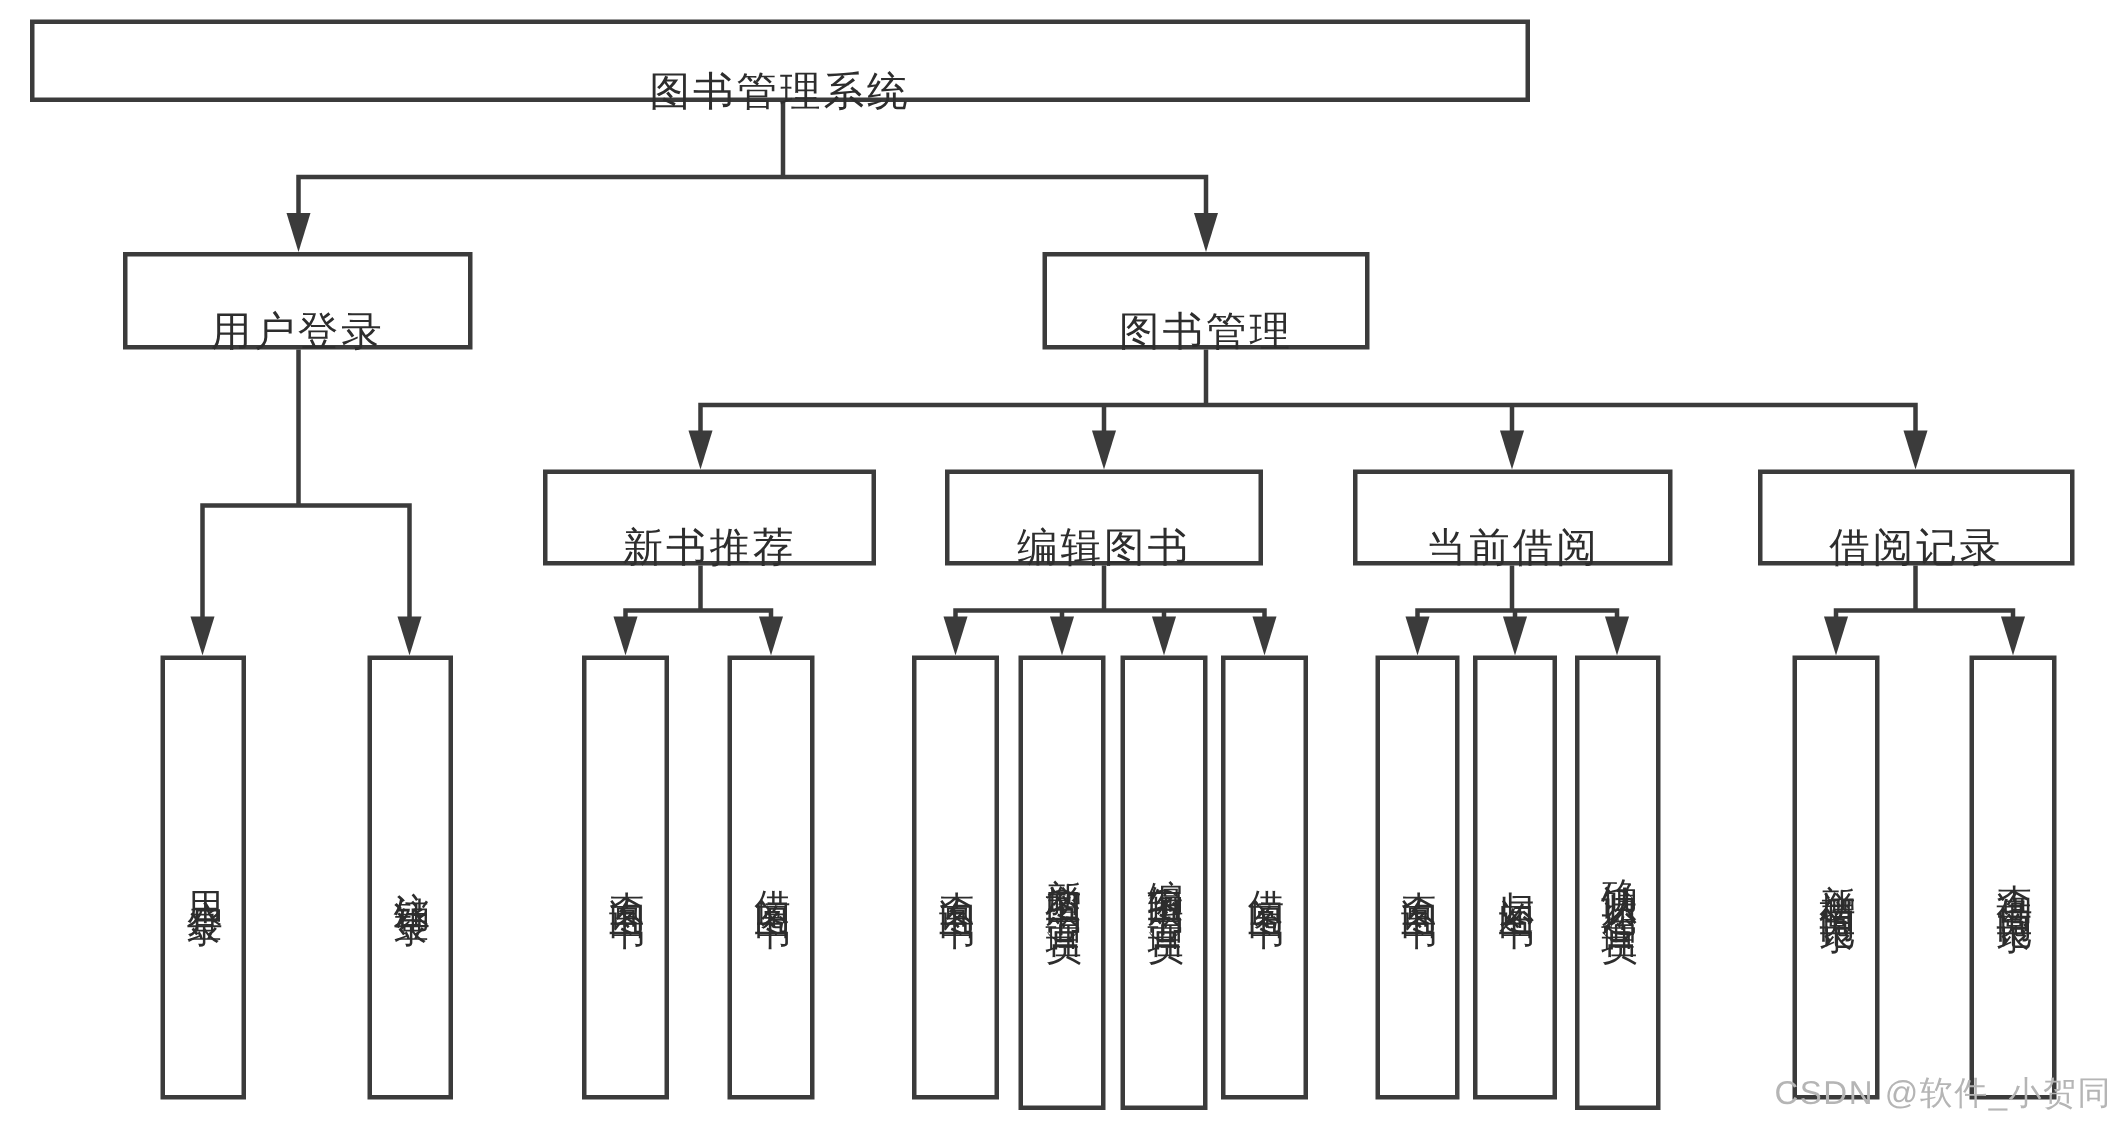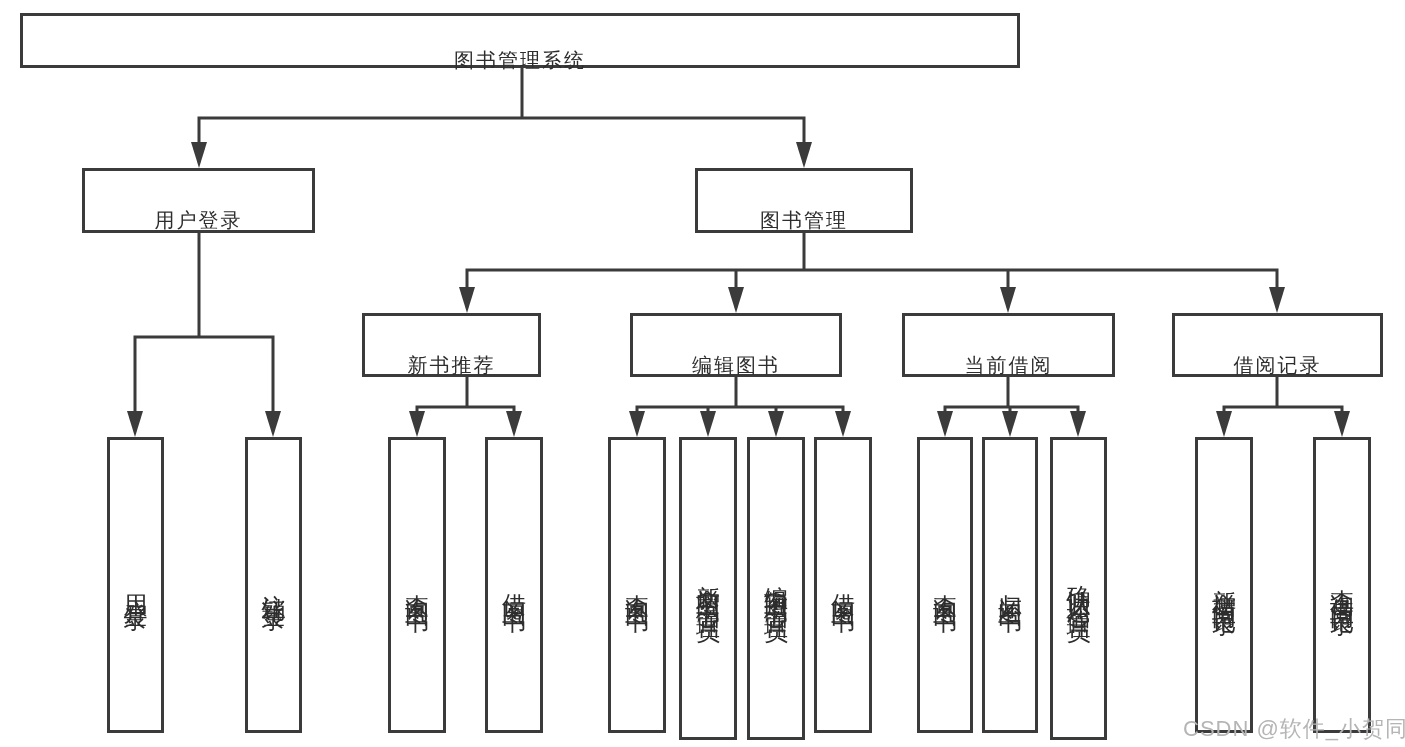--- a/index.html
+++ b/index.html
@@ -20,21 +20,21 @@
   .box{
     position:absolute;
     box-sizing:border-box;
     background:#fff;
     border:3px solid var(--line);
     display:flex;
     align-items:center;
     justify-content:center;
   }
   .hlabel{
-    font-size:20px;
+    font-size:27px;
     letter-spacing:2px;
     color:var(--text);
     white-space:nowrap;
     margin-top:40px;
   }
   .vlabel{
     writing-mode:vertical-rl;
     text-orientation:mixed;
     font-size:24px;
     letter-spacing:5px;
@@ -101,21 +101,21 @@
     <span class="hlabel">图书管理系统</span>
   </div>
 
   <div class="box" style="left:82px;top:168px;width:233px;height:65px">
     <span class="hlabel">用户登录</span>
   </div>
   <div class="box" style="left:695px;top:168px;width:218px;height:65px">
     <span class="hlabel">图书管理</span>
   </div>
 
-  <div class="box" style="left:362px;top:313px;width:179px;height:64px">
+  <div class="box" style="left:362px;top:313px;width:222px;height:64px">
     <span class="hlabel">新书推荐</span>
   </div>
   <div class="box" style="left:630px;top:313px;width:212px;height:64px">
     <span class="hlabel">编辑图书</span>
   </div>
   <div class="box" style="left:1172px;top:313px;width:211px;height:64px">
     <span class="hlabel">借阅记录</span>
   </div>
   <div class="box" style="left:902px;top:313px;width:213px;height:64px">
     <span class="hlabel">当前借阅</span>

